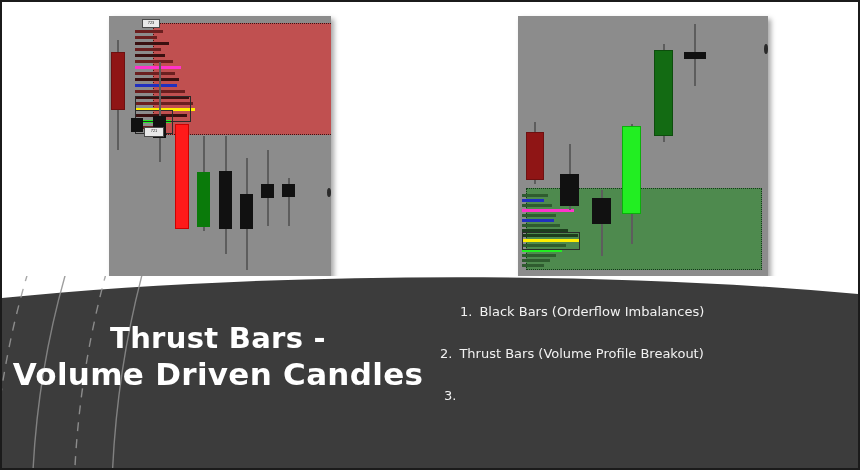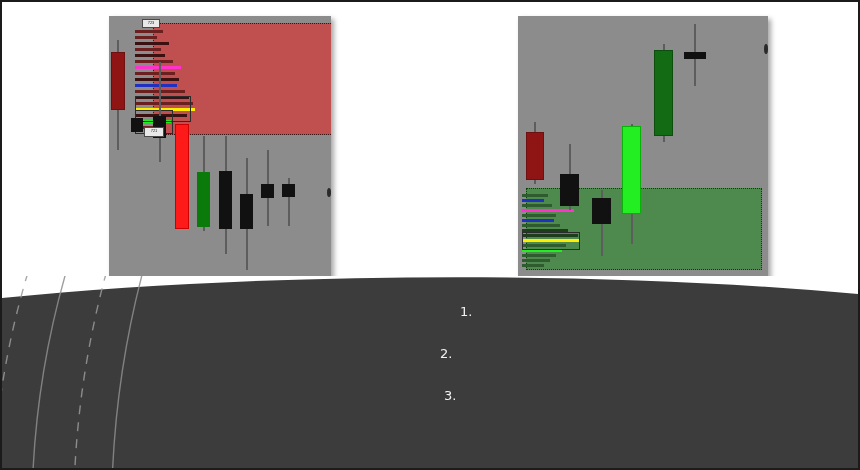--- a/index.html
+++ b/index.html
@@ -262,27 +262,33 @@
         </g>
         <g fill="none" stroke="#9a9a9a" stroke-width="1.4" stroke-dasharray="9 8" opacity=".85">
           <path d="M-300,240 a560,560 0 0 1 560,-560" transform="translate(30,0)"></path>
           <path d="M-300,240 a840,840 0 0 1 840,-840" transform="translate(290,0)"></path>
           <path d="M-300,240 a920,920 0 0 1 920,-920" transform="translate(372,0)"></path>
         </g>
       </g>
     </svg>
 
     <div id="footer-content">
+      <div id="headline">
+        <span>Thrust Bars -</span>
+        <span class="l2">Volume Driven Candles</span>
+      </div>
 
       <div id="bullets">
         <div class="bullet" id="b1">
           <span class="num">1.</span>
+          <span class="txt">Black Bars (Orderflow Imbalances)</span>
         </div>
         <div class="bullet" id="b2">
           <span class="num">2.</span>
+          <span class="txt">Thrust Bars (Volume Profile Breakout)</span>
         </div>
         <div class="bullet" id="b3">
           <span class="num">3.</span>
         </div>
       </div>
     </div>
   </div>
 </div>
 
 </body></html>

